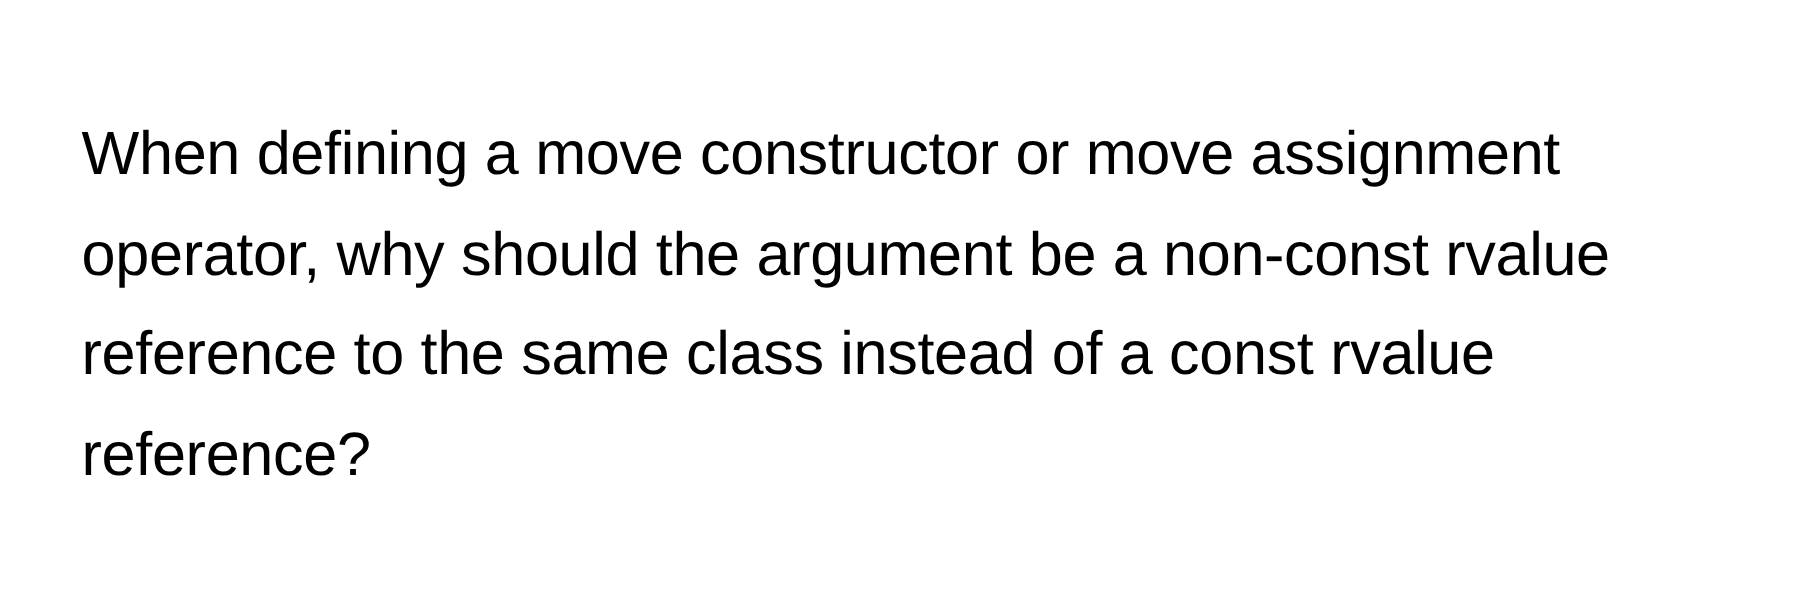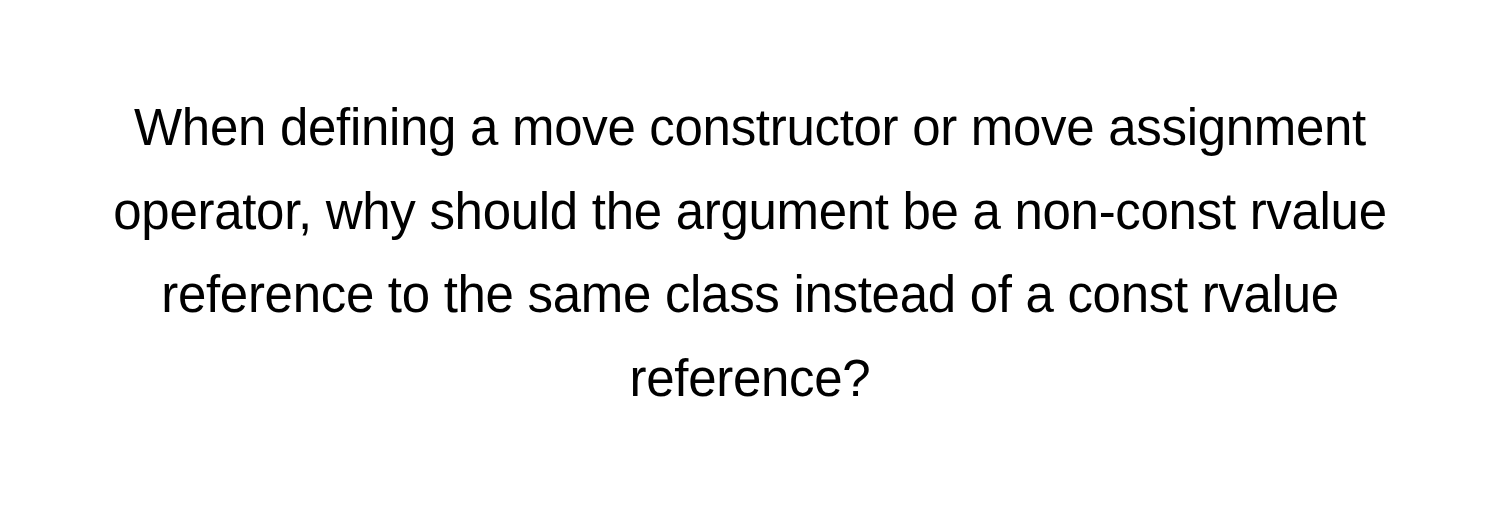--- a/index.html
+++ b/index.html
@@ -1,19 +1,18 @@
 <!DOCTYPE html>
 <html><head>
   <meta charset="utf-8">
   <style>
     * {
       margin: 0;
       padding: 0;
       box-sizing: border-box;
-      text-align: center;
     }
     
     body {
       width: 1500px;
       height: 512px;
       background: #ffffff;
       font-family: -apple-system, BlinkMacSystemFont, "Segoe UI", Helvetica, Arial, sans-serif;
       padding: 86px 68px 0 68px;
     }
     

